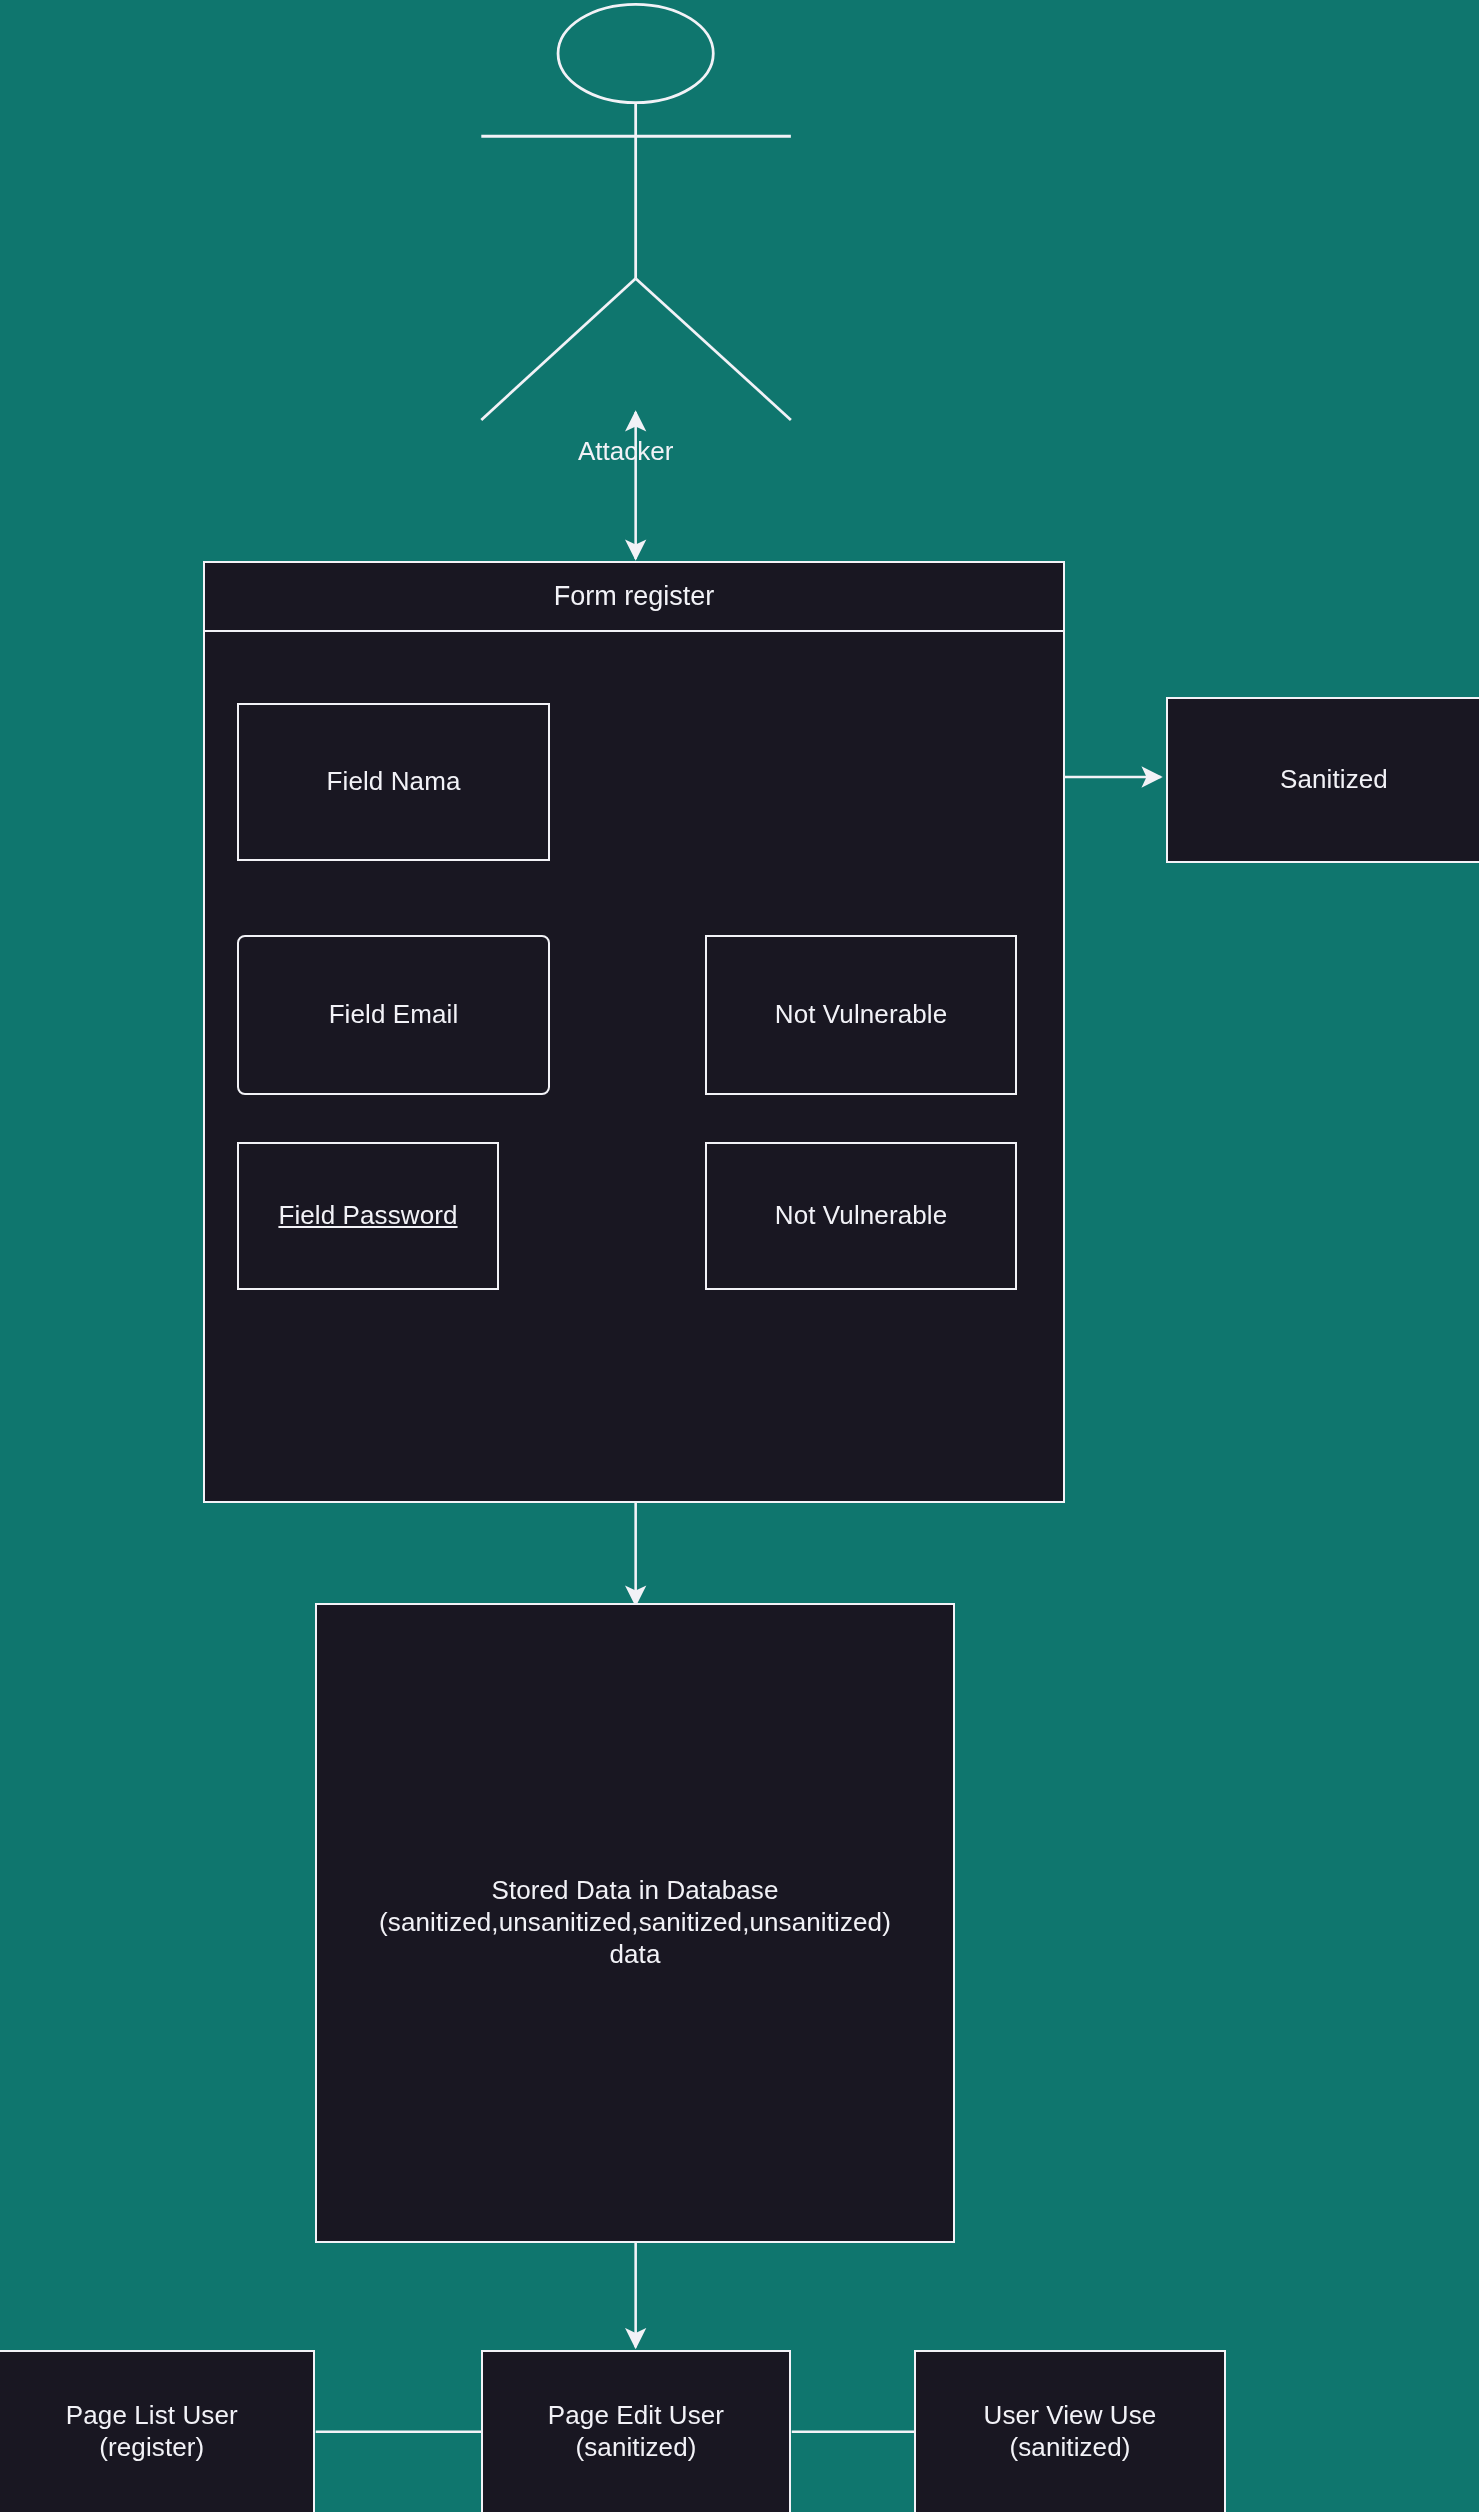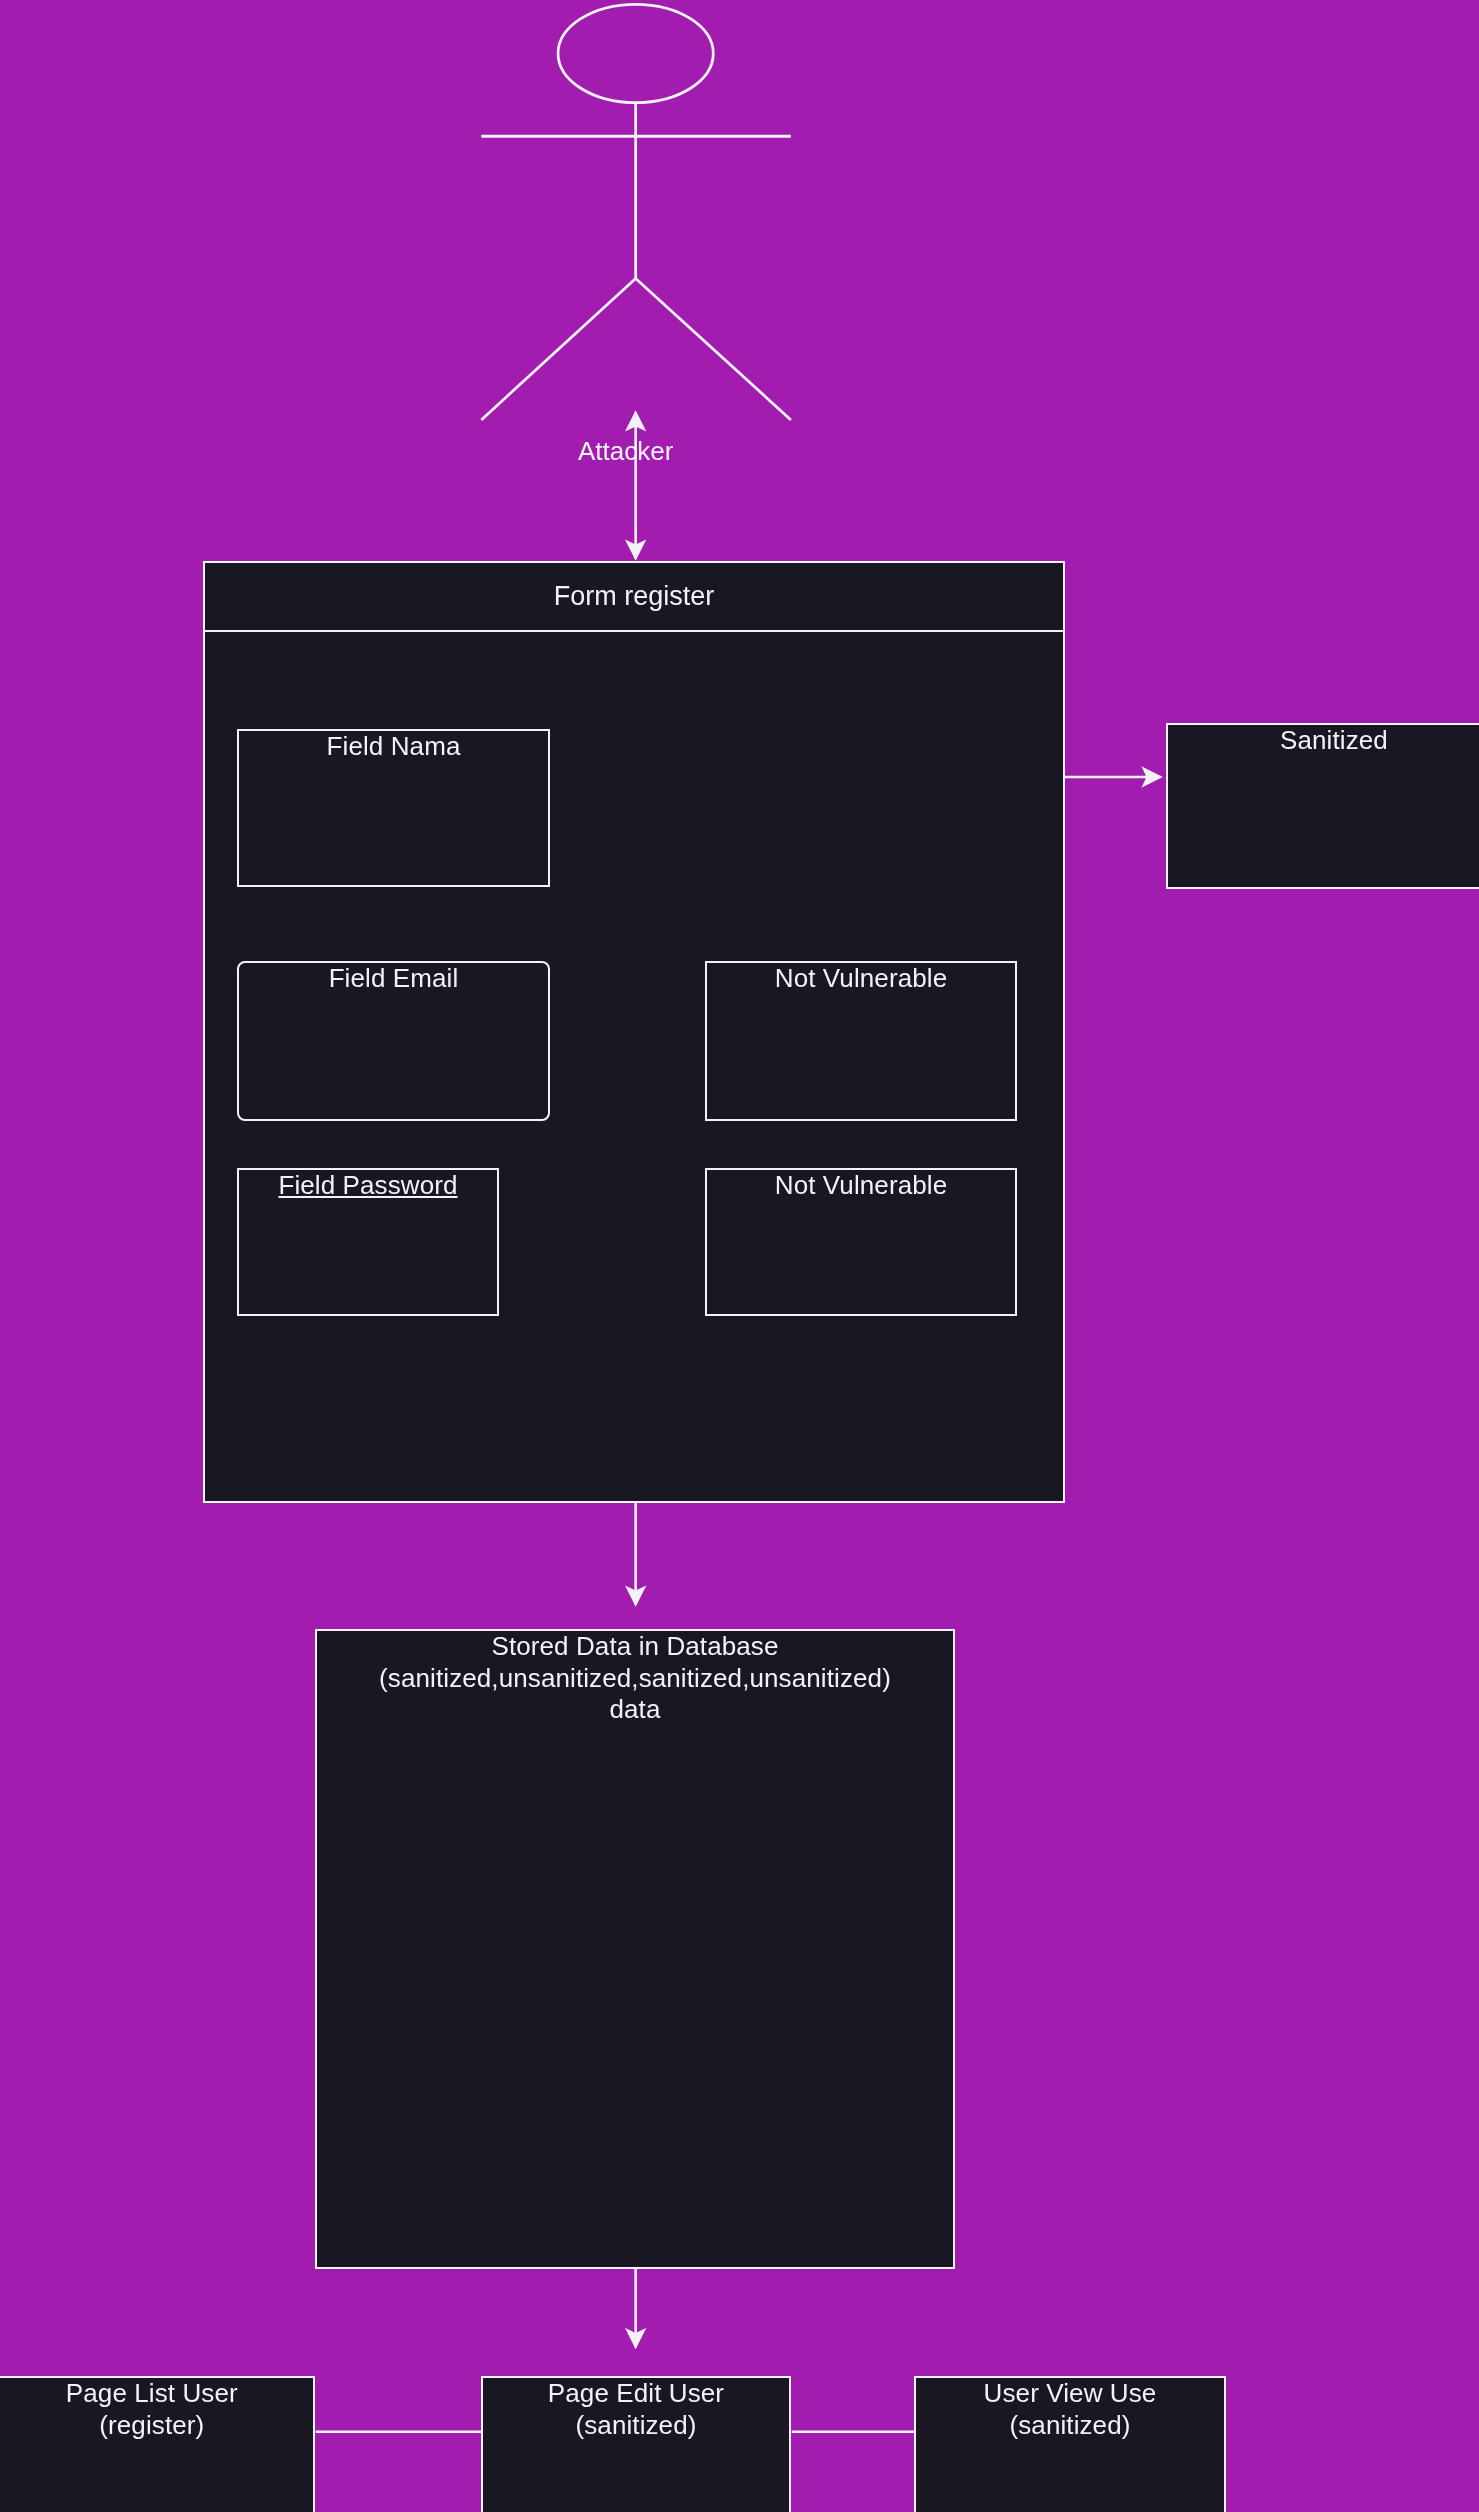--- a/index.html
+++ b/index.html
@@ -4,45 +4,45 @@
 <style>
   html, body {
     margin: 0;
     padding: 0;
     background: #191722;
   }
   #canvas {
     position: relative;
     width: 1480px;
     height: 2512px;
-    background: #a21caf;
+    background: #0f766e;
     overflow: hidden;
     font-family: "Liberation Sans", sans-serif;
   }
   svg.layer {
     position: absolute;
     top: 0;
     left: 0;
     width: 1480px;
     height: 2512px;
     pointer-events: none;
   }
   .node {
     position: absolute;
     box-sizing: border-box;
     border: 2.6px solid #f2f2f7;
     background: #191722;
     display: flex;
+    align-items: center;
     justify-content: center;
     text-align: center;
     color: #f2f2f7;
     font-size: 26px;
     line-height: 1.22;
     letter-spacing: 0.1px;
-    margin-top: 26px;
   }
   .node-label {
     white-space: pre-line;
     padding: 0 8.6px;
   }
   #form-container {
     position: absolute;
     left: 203px;
     top: 561px;
     width: 862px;

